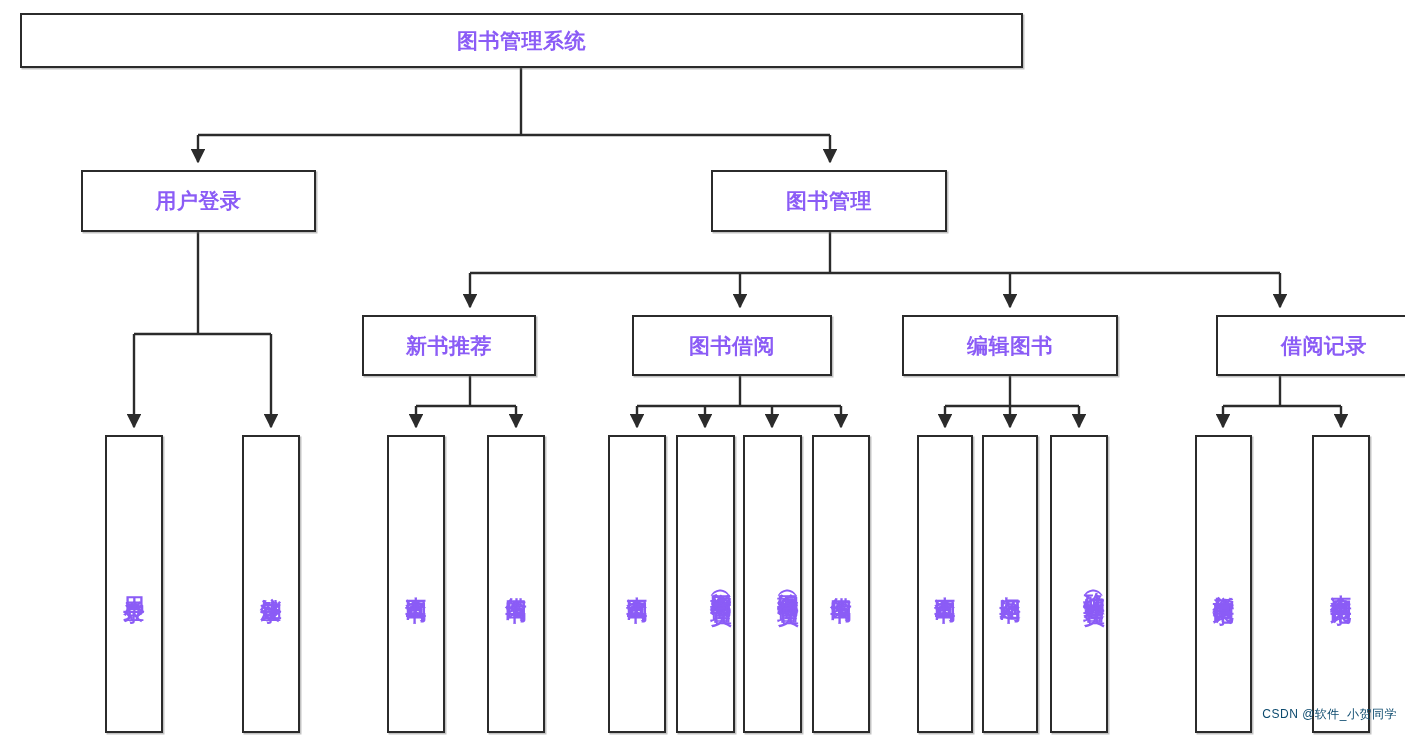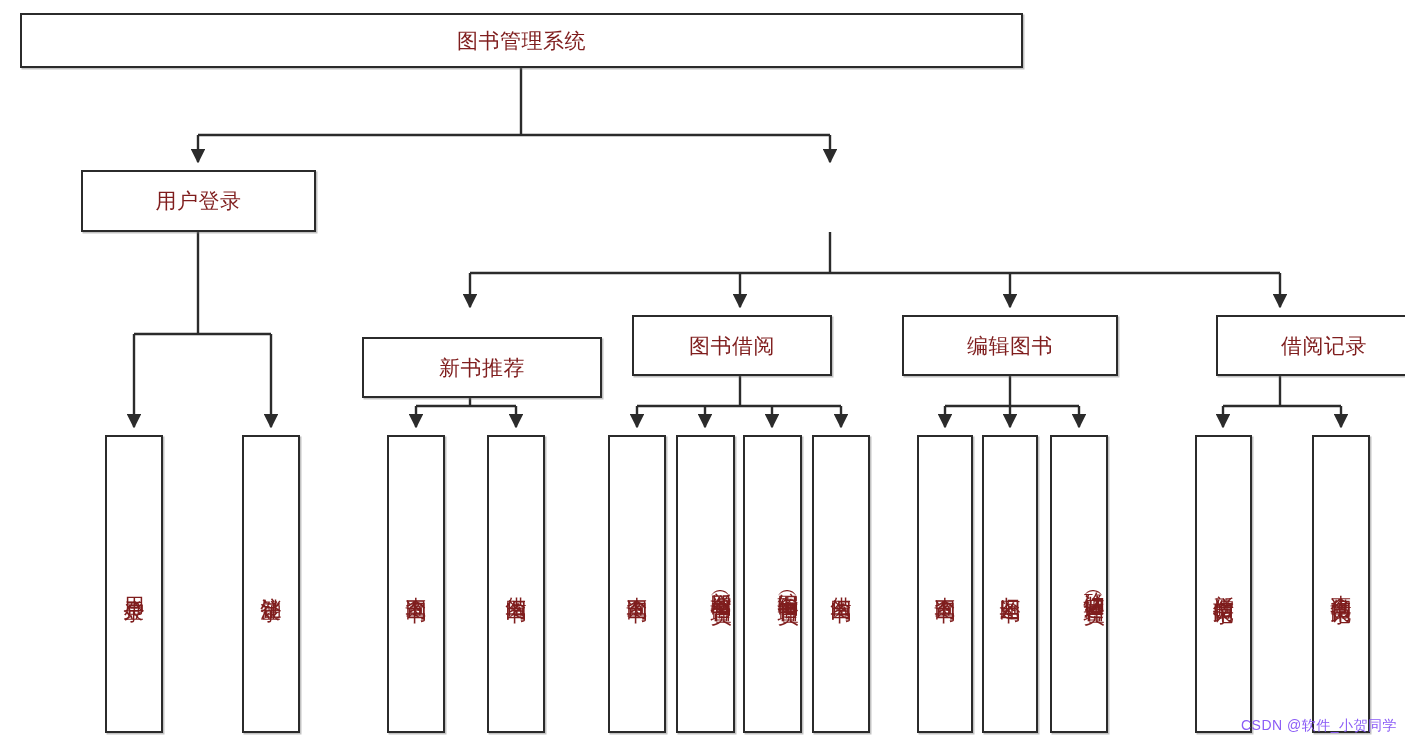--- a/index.html
+++ b/index.html
@@ -28,22 +28,23 @@
   }
   .node {
     position: absolute;
     box-sizing: border-box;
     background: #ffffff;
     border: 2.2px solid #2b2b2b;
     box-shadow: 1.5px 1.5px 0 rgba(120,120,120,0.45);
     display: flex;
     align-items: center;
     justify-content: center;
-    color: #7f1d1d;
+    color: #8b5cf6;
     letter-spacing: 0.5px;
+    font-weight: bold;
   }
   .node.h {
     font-size: 21px;
     line-height: 1.1;
     white-space: nowrap;
   }
   .node.v {
     writing-mode: vertical-rl;
     text-orientation: upright;
     font-size: 21px;
@@ -58,23 +59,23 @@
     text-orientation: upright;
     letter-spacing: 2px;
     text-align: center;
   }
   .node.v.top .vtext {
     align-self: flex-start;
   }
   .watermark {
     position: absolute;
     right: 8px;
-    bottom: 12px;
-    font-size: 14px;
-    color: #8b5cf6;
+    bottom: 24px;
+    font-size: 12px;
+    color: #0c4a6e;
     white-space: nowrap;
     letter-spacing: 0.5px;
   }
 </style>
 </head>
 <body>
 
 <div id="canvas">
 
   <svg class="edges" viewBox="0 0 1405 747" xmlns="http://www.w3.org/2000/svg">
@@ -127,22 +128,25 @@
     </g>
   </svg>
 
   <div class="node h" id="node-root" style="left: 20px; top: 13px; width: 1003px; height: 55px;">
     <span>图书管理系统</span>
   </div>
 
   <div class="node h" id="node-l2-0" style="left: 81px; top: 170px; width: 235px; height: 62px;">
     <span>用户登录</span>
   </div>
+  <div class="node h" id="node-l2-1" style="left: 711px; top: 170px; width: 236px; height: 62px;">
+    <span>图书管理</span>
+  </div>
 
-  <div class="node h" id="node-l3-0" style="left: 362px; top: 315px; width: 240px; height: 61px; margin-top: 22px;">
+  <div class="node h" id="node-l3-0" style="left: 362px; top: 315px; width: 174px; height: 61px;">
     <span>新书推荐</span>
   </div>
   <div class="node h" id="node-l3-1" style="left: 632px; top: 315px; width: 200px; height: 61px;">
     <span>图书借阅</span>
   </div>
   <div class="node h" id="node-l3-2" style="left: 902px; top: 315px; width: 216px; height: 61px;">
     <span>编辑图书</span>
   </div>
   <div class="node h" id="node-l3-3" style="left: 1216px; top: 315px; width: 216px; height: 61px;">
     <span>借阅记录</span>

